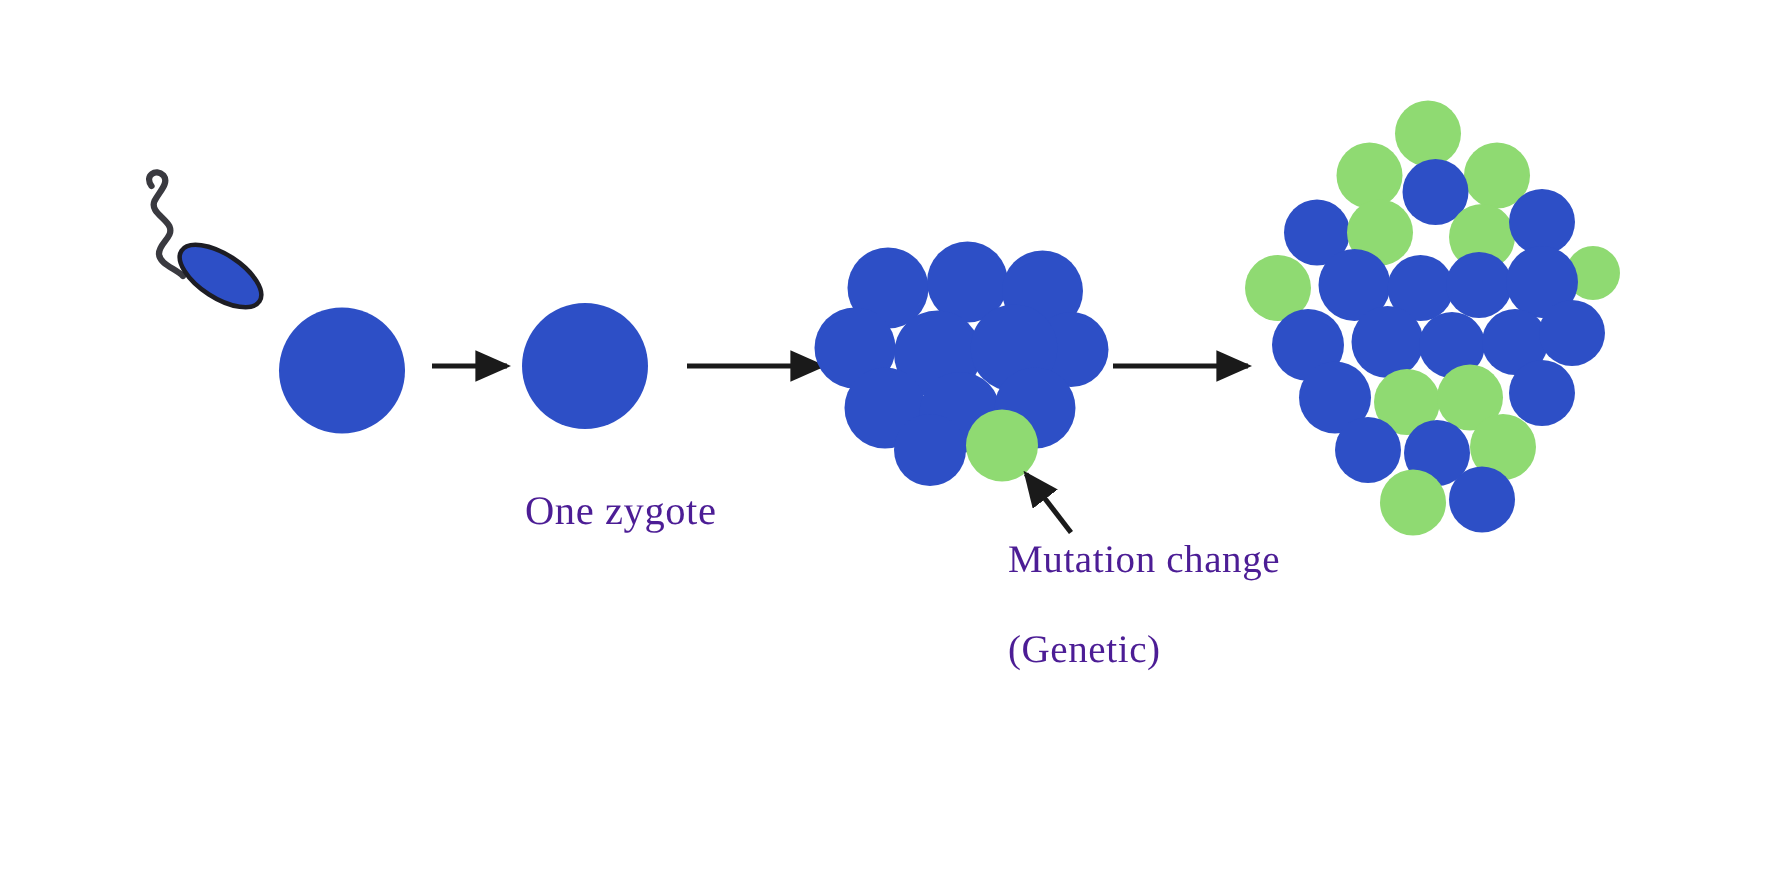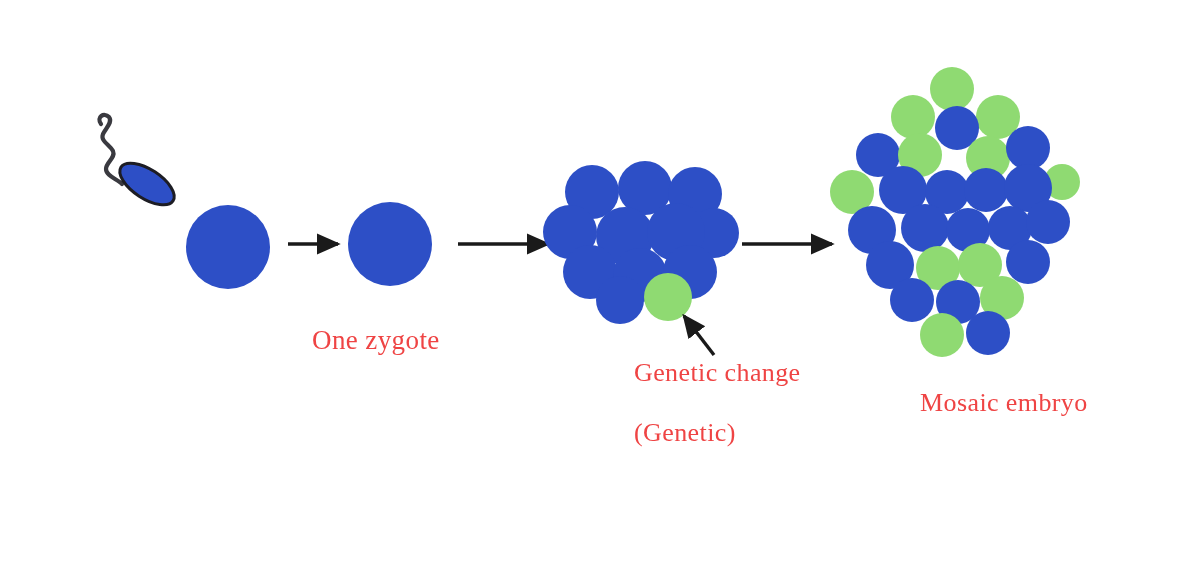--- a/index.html
+++ b/index.html
@@ -22,23 +22,24 @@
     position: absolute;
     left: 0;
     top: 0;
     width: 1180px;
     height: 580px;
     display: block;
   }
   .diagram-label {
     position: absolute;
     font-family: "Liberation Serif", "DejaVu Serif", serif;
-    color: #ef4444;
+    color: #4c1d95;
     white-space: nowrap;
     letter-spacing: 0.4px;
+    margin-left: 38px;
   }
   #label-zygote {
     left: 312px;
     top: 325px;
     font-size: 27px;
   }
   #label-genetic-change {
     left: 634px;
     top: 358px;
     font-size: 26px;
@@ -145,19 +146,18 @@
       <circle cx="958" cy="302" r="22" fill="#2d4fc6"></circle>
       <circle cx="1002" cy="298" r="22" fill="#8fda72"></circle>
 
       <circle cx="942" cy="335" r="22" fill="#8fda72"></circle>
       <circle cx="988" cy="333" r="22" fill="#2d4fc6"></circle>
     </g>
   </svg>
 
   <div class="diagram-label" id="label-zygote">One zygote</div>
 
-  <div class="diagram-label" id="label-genetic-change">Genetic change</div>
+  <div class="diagram-label" id="label-genetic-change">Mutation change</div>
 
   <div class="diagram-label" id="label-mutation">(Genetic)</div>
 
-  <div class="diagram-label" id="label-mosaic-embryo">Mosaic embryo</div>
 
 </div>
 
 </body></html>

